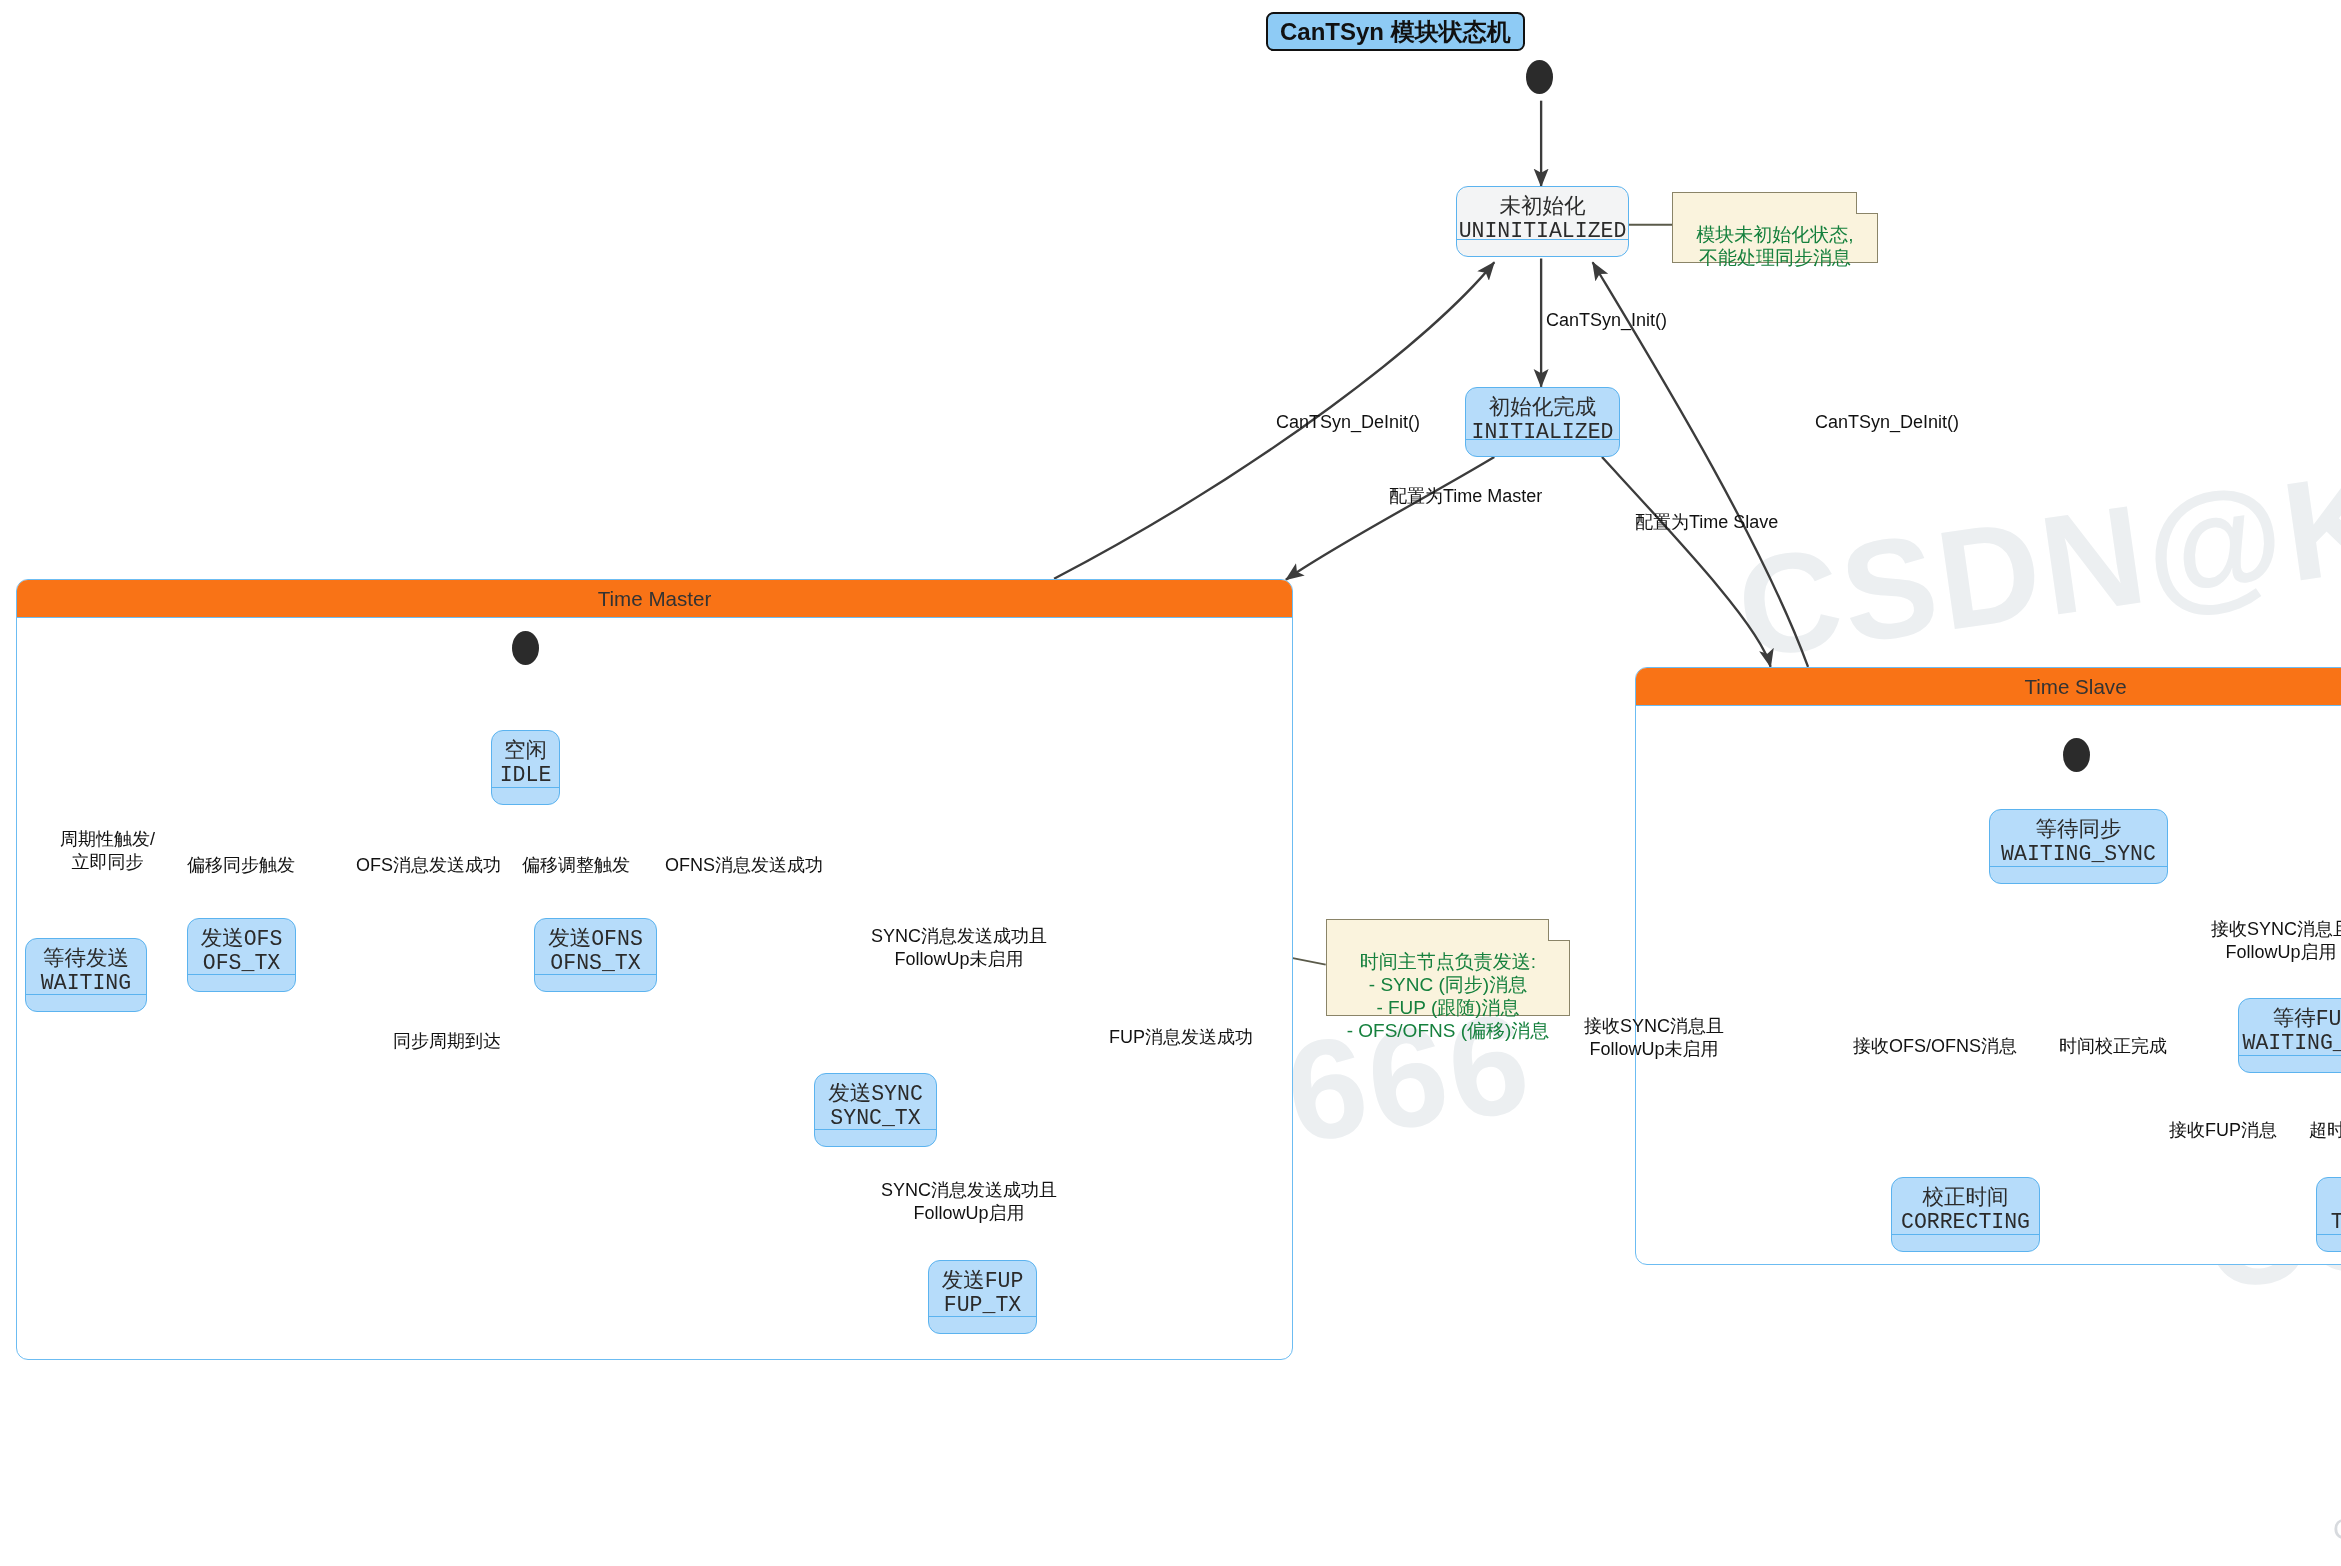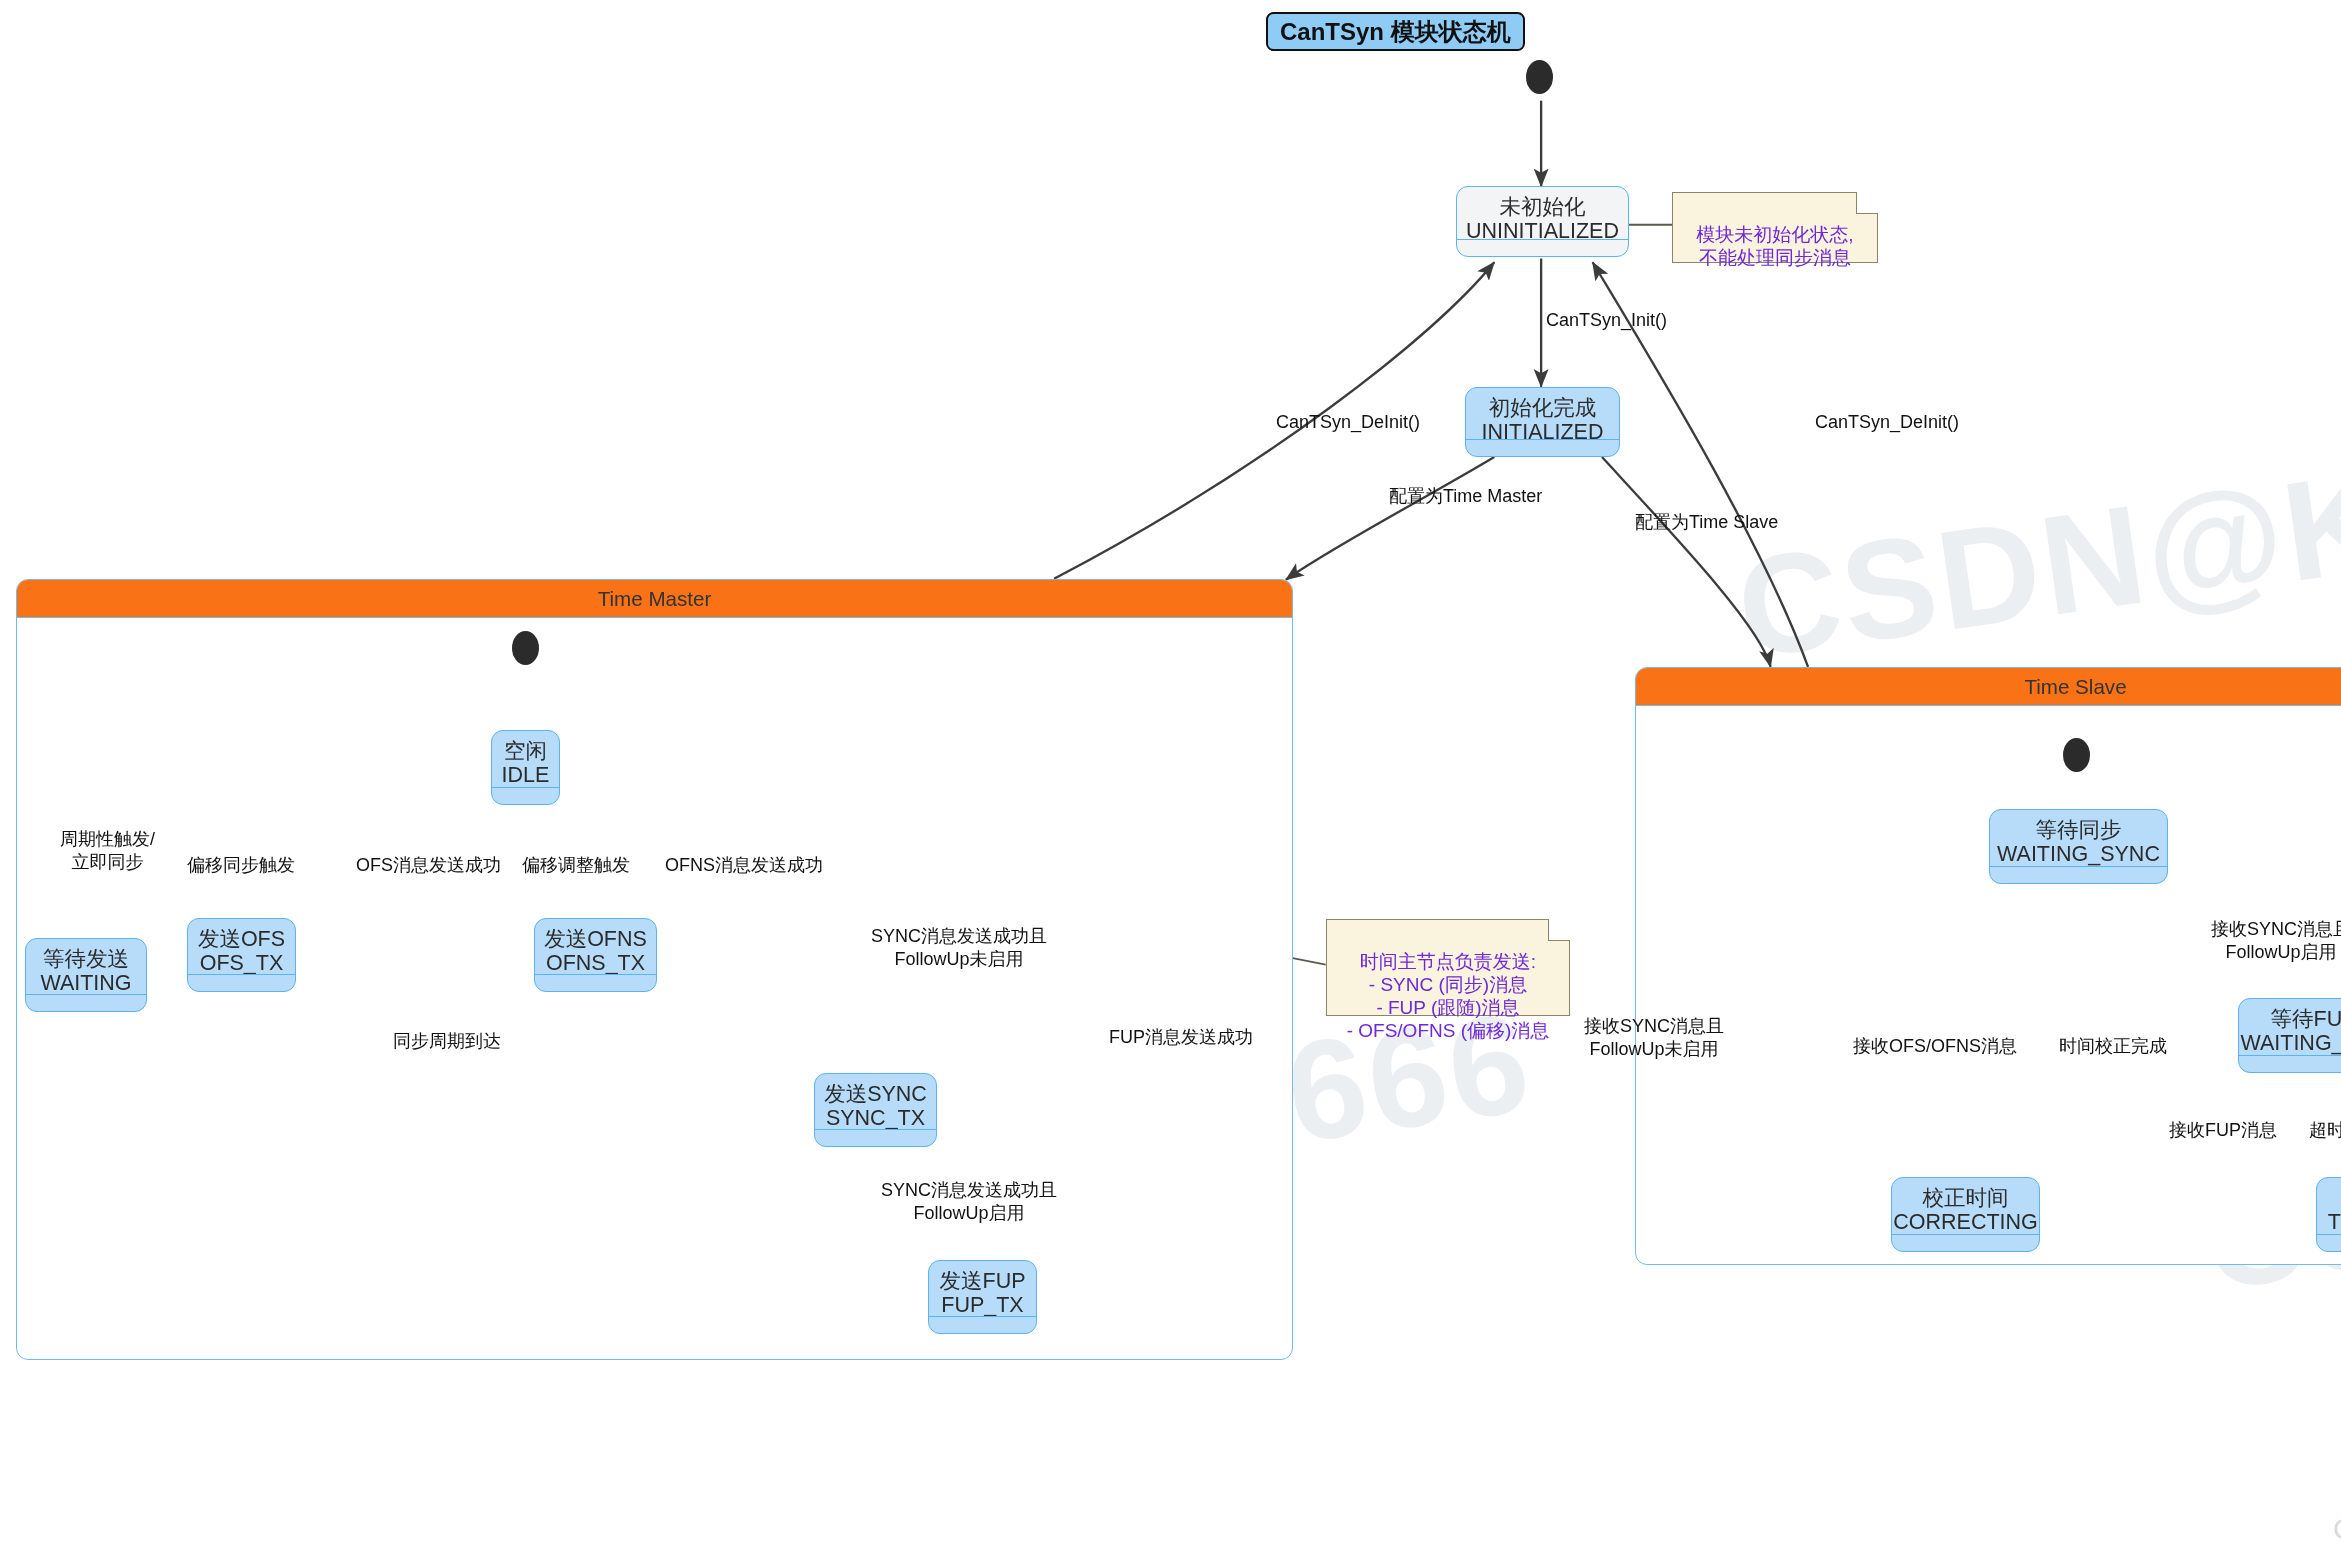--- a/index.html
+++ b/index.html
@@ -21,39 +21,39 @@
   
   .title-badge{position:absolute;left:1266px;top:12px;
     background:#8ecbf5;border:2.3px solid #111;border-radius:7.5px;
     padding:5.6px 12px;font-size:24px;font-weight:700;color:#111;line-height:1;}
 
   
   .state{position:absolute;border-radius:12px;border:1.4px solid #5bb3ef;
     box-sizing:border-box;display:flex;flex-direction:column;
     align-items:center;justify-content:flex-start;overflow:hidden;}
   .state .txt{padding-top:7.5px;text-align:center;line-height:1.12;
-    font-size:21.5px;color:#2b2b2b;width:100%;}
+    font-size:21.5px;color:#2b2b2b;width:100%;font-family:Liberation Mono, monospace;}
   .state .divider{position:absolute;left:0;right:0;bottom:16px;height:1.4px;background:#5bb3ef;}
   .state.active{background:#b6dcfa;}
   .state.inactive{background:#f3f4f5;}
 
   
   .region{position:absolute;border:1.4px solid #6cbcf2;border-radius:12px;
     background:#ffffff;box-sizing:border-box;overflow:hidden;}
   .region .hdr{height:37px;background:#f97316;border-bottom:0.9px solid #6cbcf2;
     display:flex;align-items:center;justify-content:center;
     font-size:20.6px;color:#333;}
 
   
   .initial{position:absolute;background:#2b2b2b;border-radius:50%;}
 
   
   .note{position:absolute;background:#faf3dd;border:1.4px solid #8a8468;
     box-sizing:border-box;padding:6.6px 9.4px;font-size:19px;line-height:1.22;
-    color:#6d28d9;white-space:pre-line;text-align:center;}
+    color:#15803d;white-space:pre-line;text-align:center;}
   .note .fold{position:absolute;right:-1.4px;top:-1.4px;width:21.5px;height:21.5px;
     background:#ffffff;border-left:1.4px solid #8a8468;border-bottom:1.4px solid #8a8468;
     transform:skew(0deg);}
 
   
   .elabel{position:absolute;font-size:18px;line-height:1.25;color:#111;
     white-space:pre-line;text-align:center;}
 </style>
 </head>
 <body>

